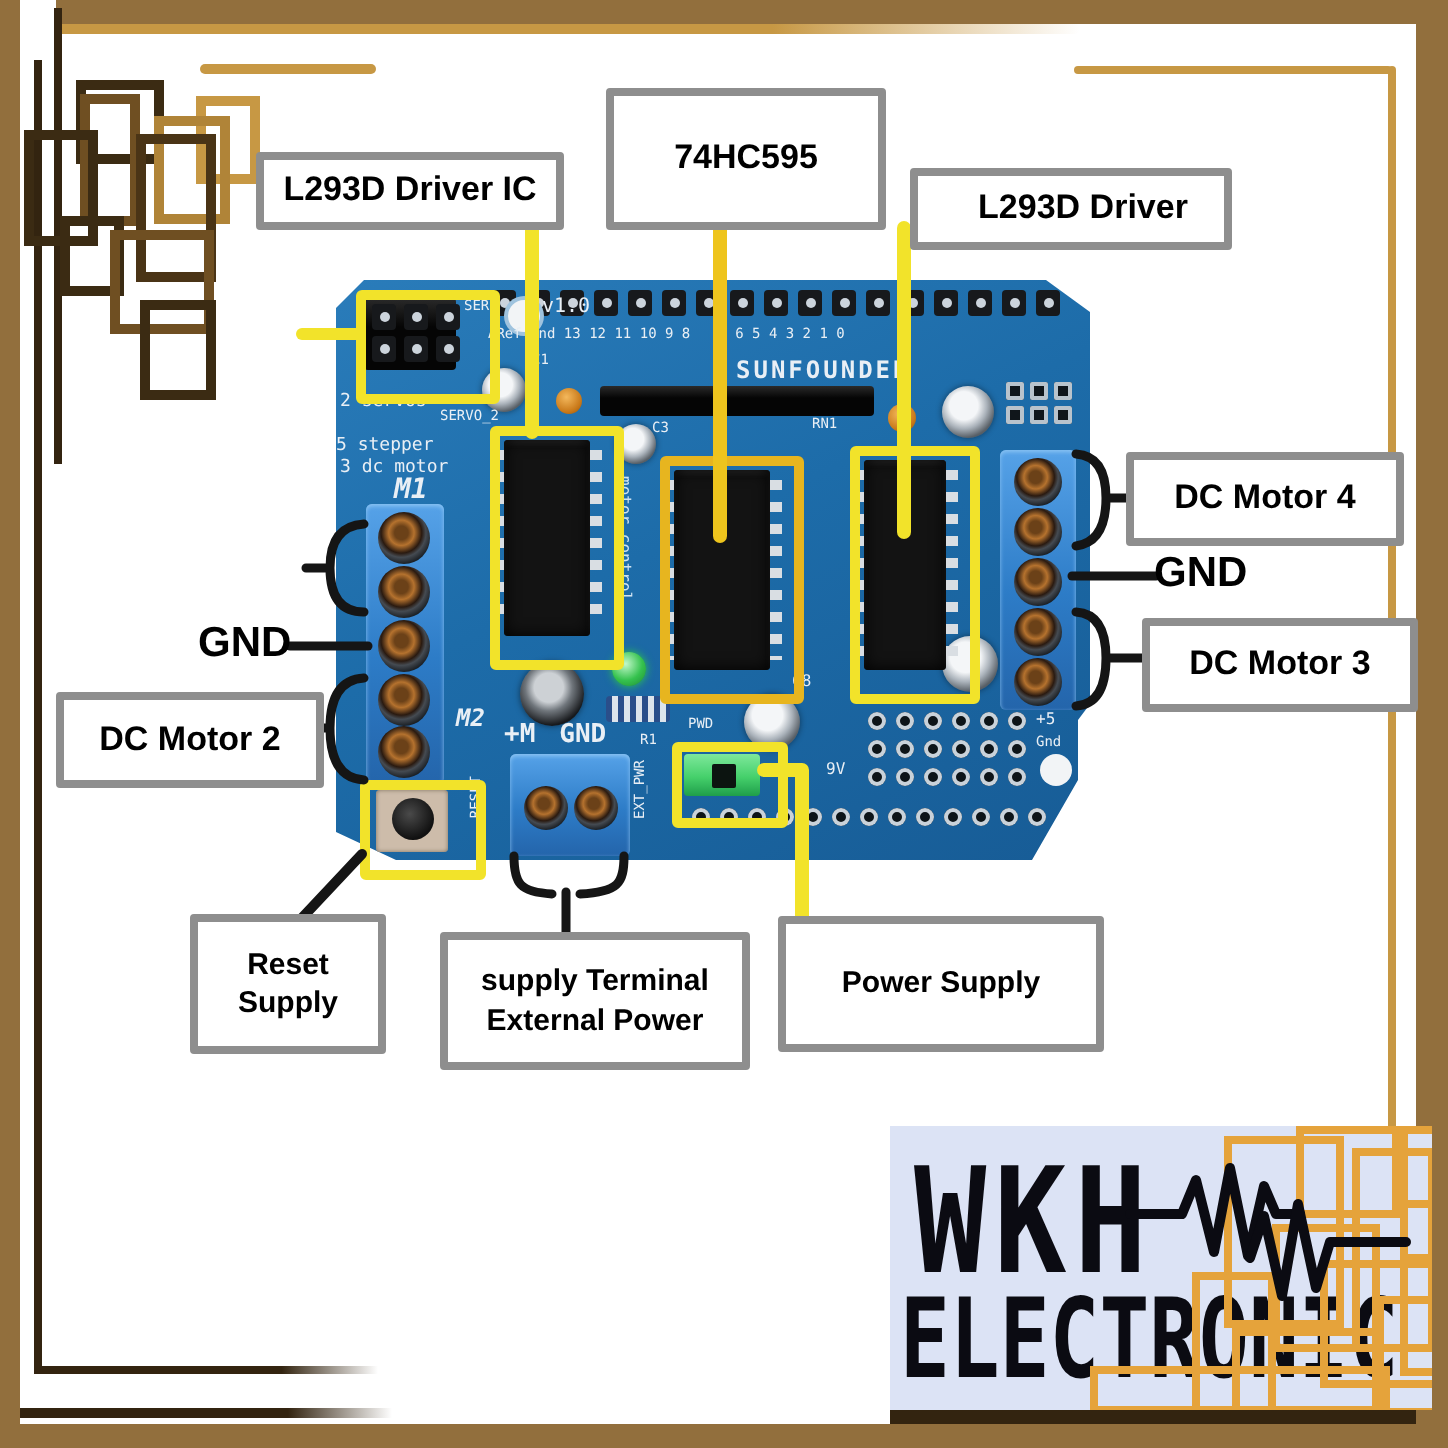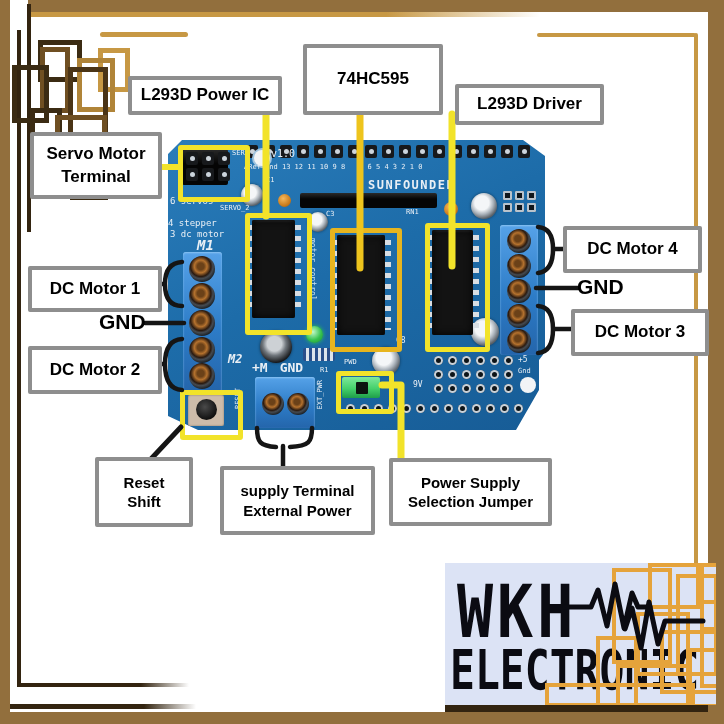--- a/index.html
+++ b/index.html
@@ -236,22 +236,22 @@
         <div class="legs legR"></div>
       </div>
     <div class="hframe" style="left:162px;top:88px;width:62px;height:114px;border-color:var(--accent-amber);"></div>
     <div class="dip" style="left:264px;top:90px;width:41px;height:105px;">
         <div class="legs legL"></div>
         <div class="legs legR"></div>
       </div>
     <div class="hframe" style="left:257px;top:83px;width:55px;height:119px;"></div>
     <div class="ss vtext2" style="left:140px;top:98px;font-size:8px;color:#cfe3f2;z-index:5;">motor control</div>
 
-    <div class="ss" style="left:2px;top:56px;font-size:9px;z-index:5;">6 servos</div>
-    <div class="ss" style="left:0;top:78px;font-size:9px;z-index:5;">4 stepper</div>
+    <div class="ss" style="left:2px;top:56px;font-size:9px;z-index:5;">2 servos</div>
+    <div class="ss" style="left:0;top:78px;font-size:9px;z-index:5;">5 stepper</div>
     <div class="ss" style="left:2px;top:89px;font-size:9px;z-index:5;">3 dc motor</div>
     <div class="ss" style="left:29px;top:97px;font-size:14px;font-weight:bold;font-style:italic;z-index:5;">M1</div>
 
     <div class="terminal" id="left-terminal" style="left:15px;top:112px;width:39px;height:140px;">
         <div class="screw" style="left:6px;top:4px;width:26px;height:26px;"></div>
         <div class="screw" style="left:6px;top:31px;width:26px;height:26px;"></div>
         <div class="screw" style="left:6px;top:58px;width:26px;height:26px;"></div>
         <div class="screw" style="left:6px;top:85px;width:26px;height:26px;"></div>
         <div class="screw" style="left:6px;top:111px;width:26px;height:26px;"></div>
       </div>
@@ -343,52 +343,44 @@
       <path d="M182,339 Q165,340 165,364 Q165,389 182,390 M165,364 H153"></path>
       <path d="M538,227 Q553,228 553,249 Q553,271 538,273 M553,249 H566"></path>
       <path d="M536,288 H578"></path>
       <path d="M538,306 Q553,307 553,329 Q553,352 538,353 M553,329 H573"></path>
       <path d="M181,427 L150,460" stroke-width="5"></path>
       <path d="M257,428 C257,442 260,446 276,447 M312,428 C312,442 309,446 290,447 M283,446 V467"></path>
     </g>
   </svg>
 
   <div class="callout fs17" style="left:128px;top:76px;width:146px;height:31px;">
-    <span>L293D Power IC</span>
+    <span>L293D Driver IC</span>
   </div>
   <div class="callout fs17" style="left:303px;top:44px;width:132px;height:63px;">
     <span>74HC595</span>
   </div>
-  <div class="callout fs17" style="left:455px;top:84px;width:141px;height:33px;">
+  <div class="callout fs17" style="left:455px;top:84px;width:141px;height:33px;padding-left:12px;">
     <span>L293D Driver</span>
-  </div>
-  <div class="callout fs17" style="left:30px;top:132px;width:124px;height:59px;">
-    <span>Servo Motor</span>
-    <span>Terminal</span>
-  </div>
-  <div class="callout fs17" style="left:28px;top:266px;width:126px;height:38px;">
-    <span>DC Motor 1</span>
   </div>
   <div class="gnd-label" style="left:99px;top:310px;">GND</div>
   <div class="callout fs17" style="left:28px;top:346px;width:126px;height:40px;">
     <span>DC Motor 2</span>
   </div>
   <div class="callout fs17" style="left:563px;top:226px;width:131px;height:39px;">
     <span>DC Motor 4</span>
   </div>
   <div class="gnd-label" style="left:577px;top:275px;">GND</div>
   <div class="callout fs17" style="left:571px;top:309px;width:130px;height:39px;">
     <span>DC Motor 3</span>
   </div>
   <div class="callout fs15" style="left:95px;top:457px;width:90px;height:62px;">
     <span>Reset</span>
-    <span>Shift</span>
+    <span>Supply</span>
   </div>
   <div class="callout fs15" style="left:220px;top:466px;width:147px;height:61px;">
     <span>supply Terminal</span>
     <span>External Power</span>
   </div>
   <div class="callout fs15" style="left:389px;top:458px;width:155px;height:60px;">
     <span>Power Supply</span>
-    <span>Selection Jumper</span>
   </div>
 
 </div>
 
 </body></html>

